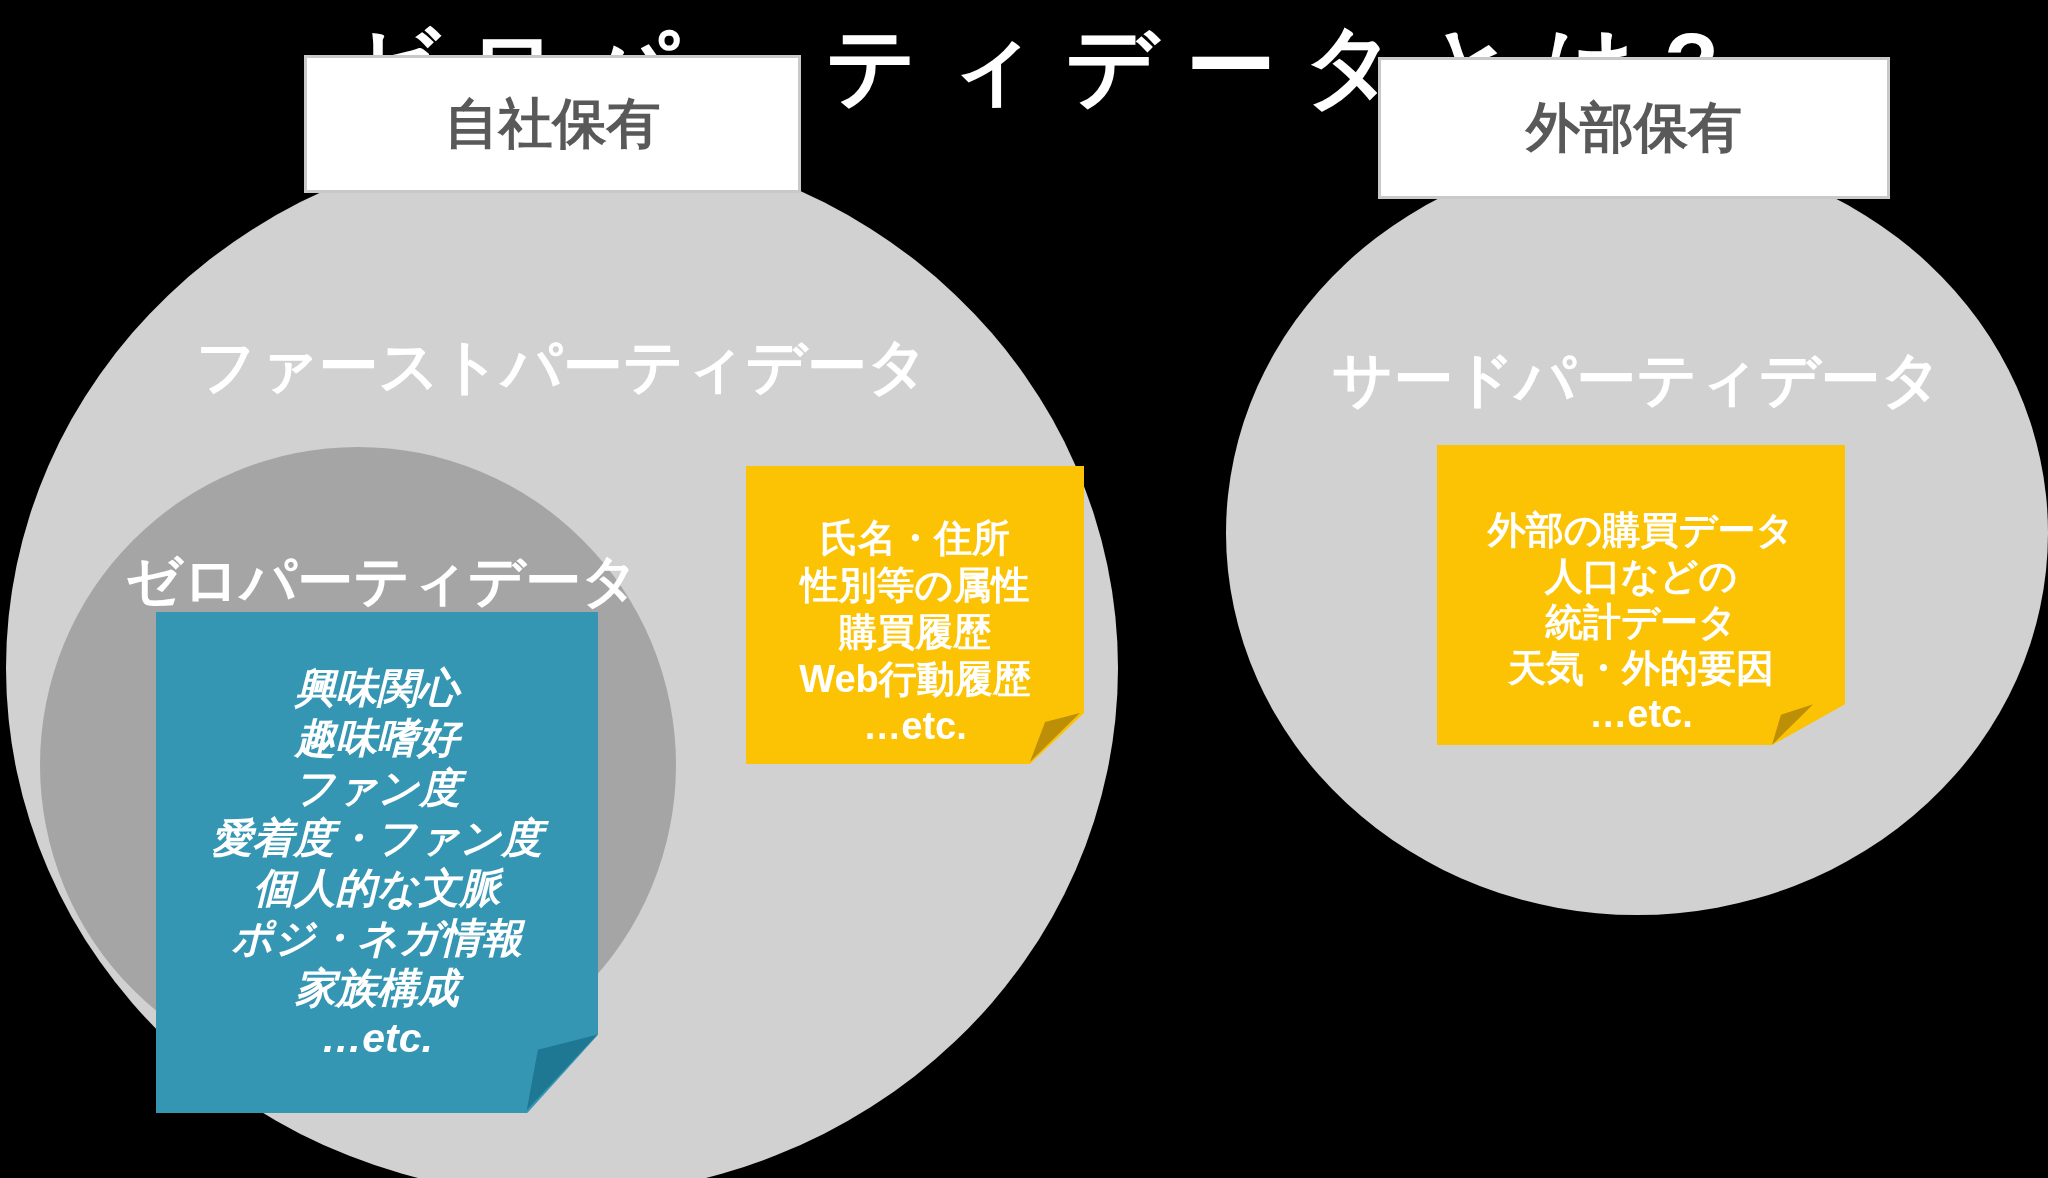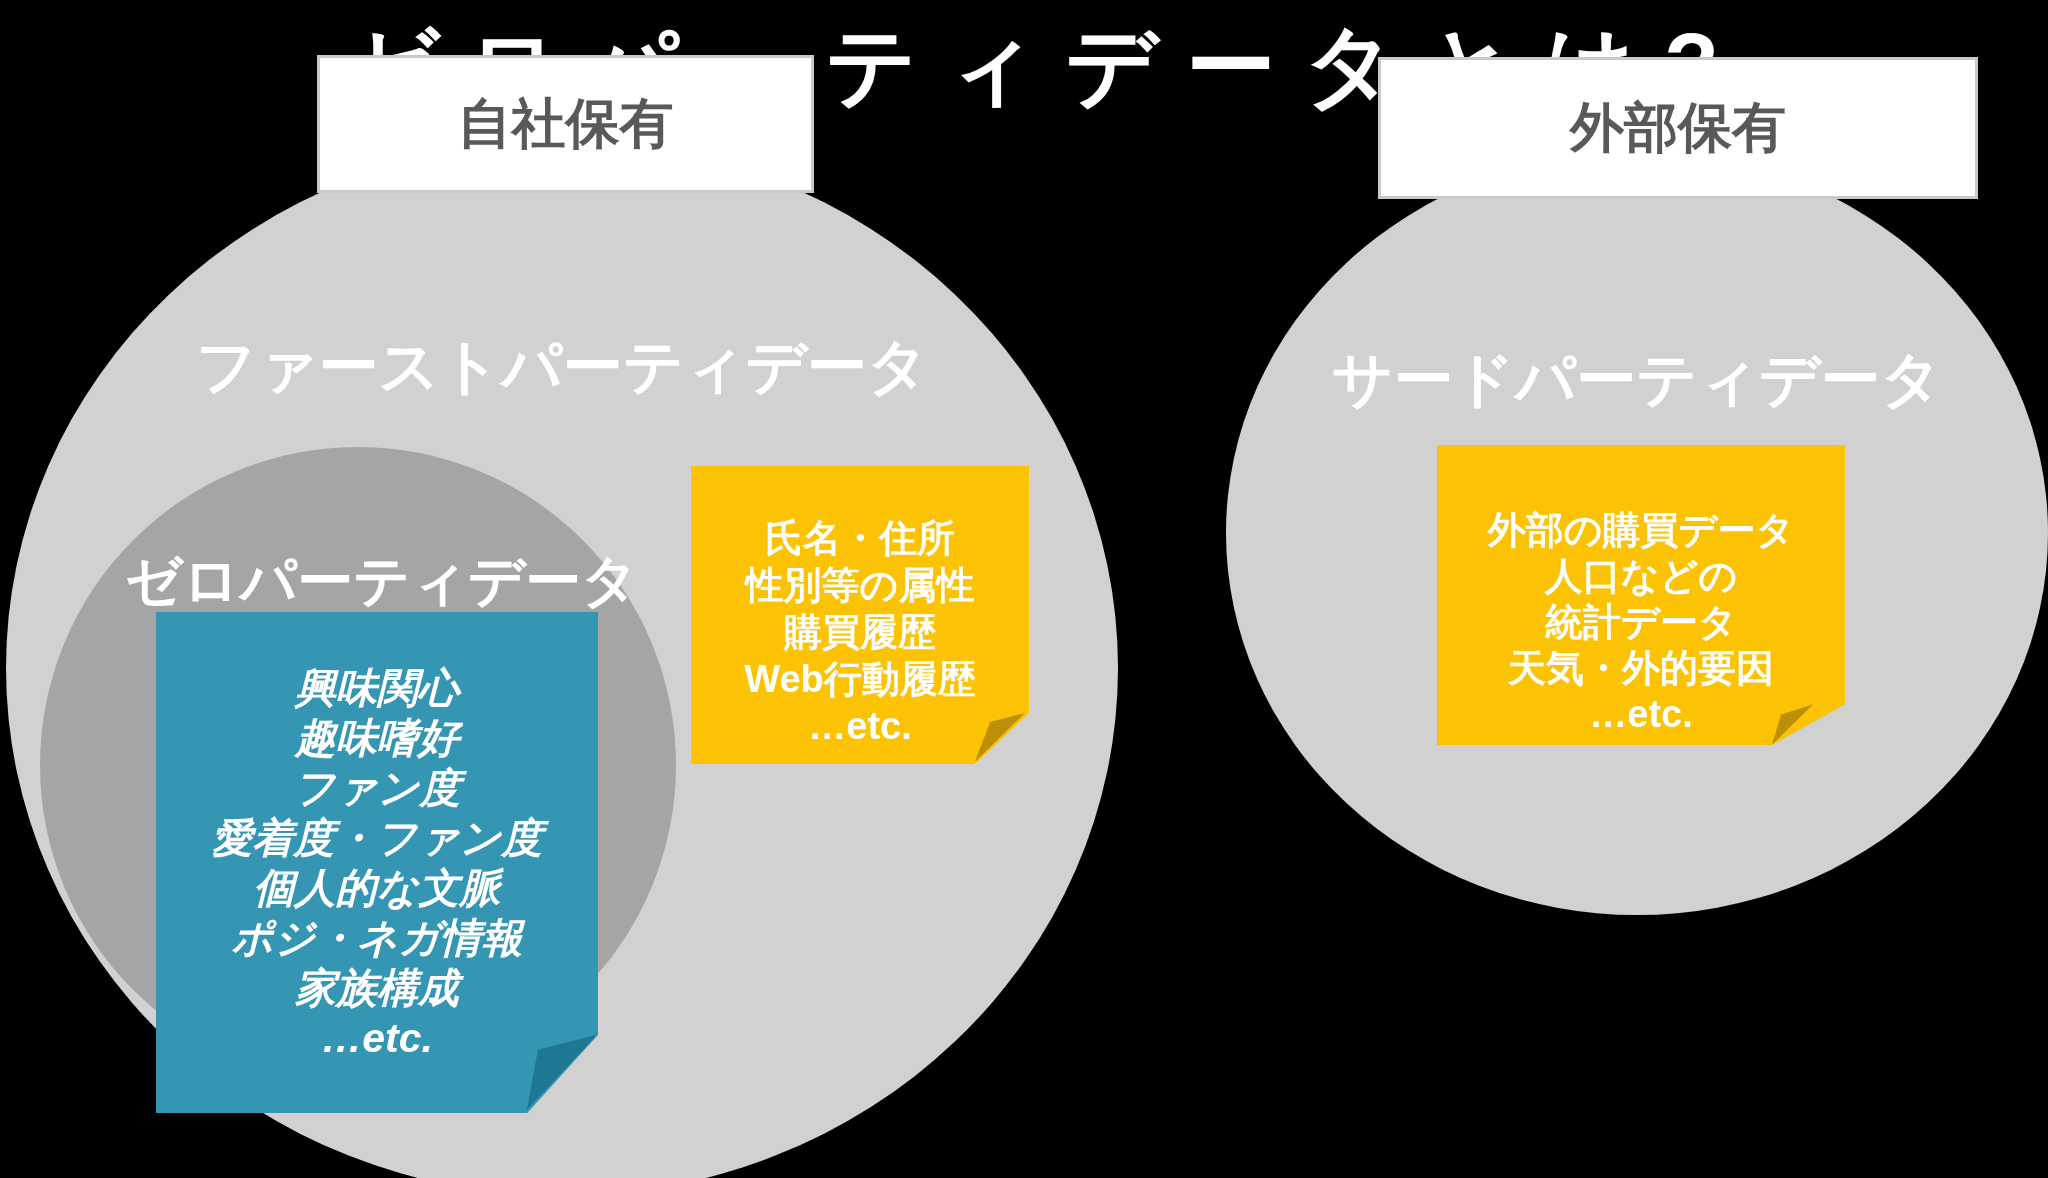--- a/index.html
+++ b/index.html
@@ -20,40 +20,40 @@
   
   .circle-caption{position:absolute;z-index:3;color:#fff;text-align:center;white-space:nowrap;}
   #first-party-caption{left:6px;width:1112px;top:327px;font-size:60px;}
   #third-party-caption{left:1226px;width:822px;top:340px;font-size:60px;}
   #zero-party-caption{left:64px;width:636px;top:544px;font-size:56px;z-index:4;}
   
   .owner-box{
     position:absolute;z-index:6;background:#fff;border:3px solid #C9C9C9;box-sizing:border-box;
     display:flex;align-items:center;justify-content:center;color:#595959;font-size:54px;
   }
-  #company-owned-box{left:317px;top:55px;width:497px;height:138px;}
-  #external-owned-box{left:1378px;top:57px;width:600px;height:142px;}
+  #company-owned-box{left:304px;top:55px;width:497px;height:138px;}
+  #external-owned-box{left:1378px;top:57px;width:512px;height:142px;}
   
   .note{
     position:absolute;z-index:4;color:#fff;display:flex;flex-direction:column;
     align-items:center;justify-content:center;text-align:center;box-sizing:border-box;white-space:nowrap;
   }
   .note .line{display:block;}
   #zero-party-note{
     left:156px;top:612px;width:442px;height:501px;background:#3596B3;
     font-size:41px;line-height:50px;
     clip-path:polygon(0 0,100% 0,100% 84.4%,84% 100%,0 100%);
     font-style:italic;
   }
   #zero-party-note .fold{
     position:absolute;inset:0;background:#1E7793;
     clip-path:polygon(86.4% 87.4%,99.8% 84.4%,83.9% 99.4%);
   }
   #first-party-note{
-    left:691px;top:466px;width:338px;height:298px;background:#FBC303;
+    left:746px;top:466px;width:338px;height:298px;background:#FBC303;
     font-size:38px;line-height:47px;padding-top:34px;
     clip-path:polygon(0 0,100% 0,100% 82.9%,84% 100%,0 100%);
   }
   #first-party-note .fold{
     position:absolute;inset:0;background:#BD8F06;
     clip-path:polygon(88.5% 85.9%,98.8% 82.9%,84% 99.3%);
   }
   #third-party-note{
     left:1437px;top:445px;width:408px;height:300px;background:#FBC303;
     font-size:38px;line-height:46px;padding-bottom:8px;

